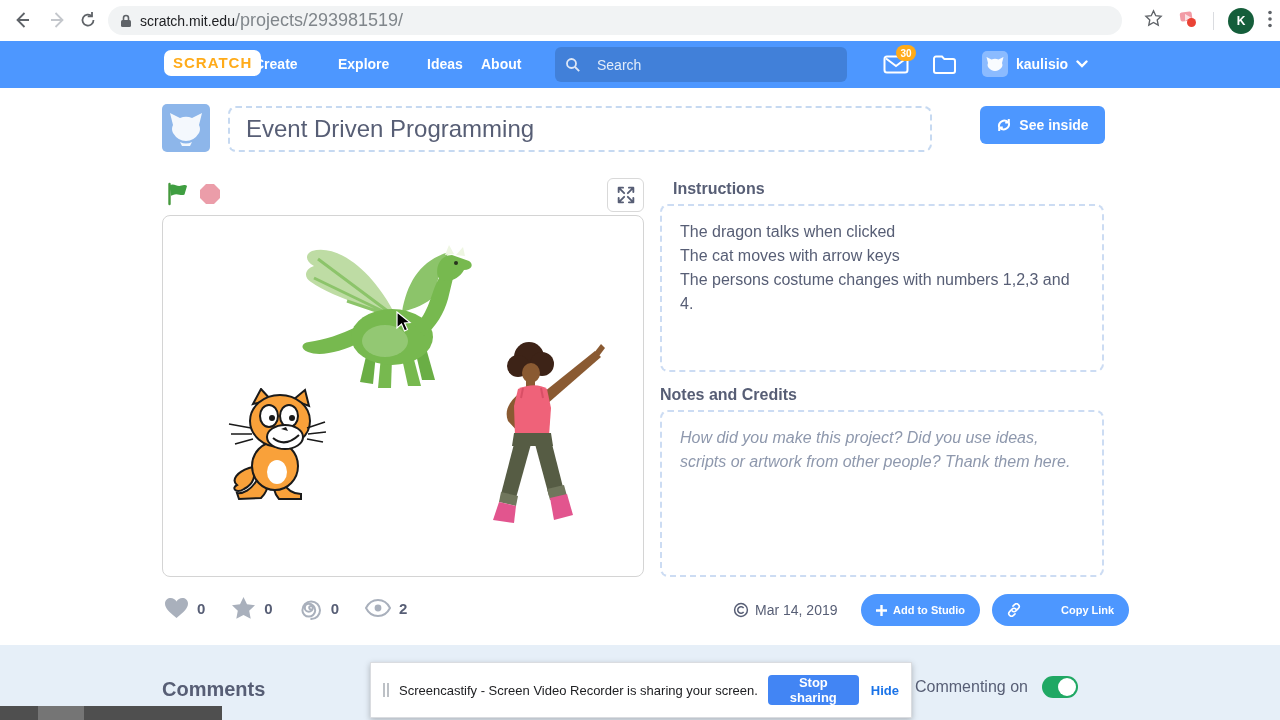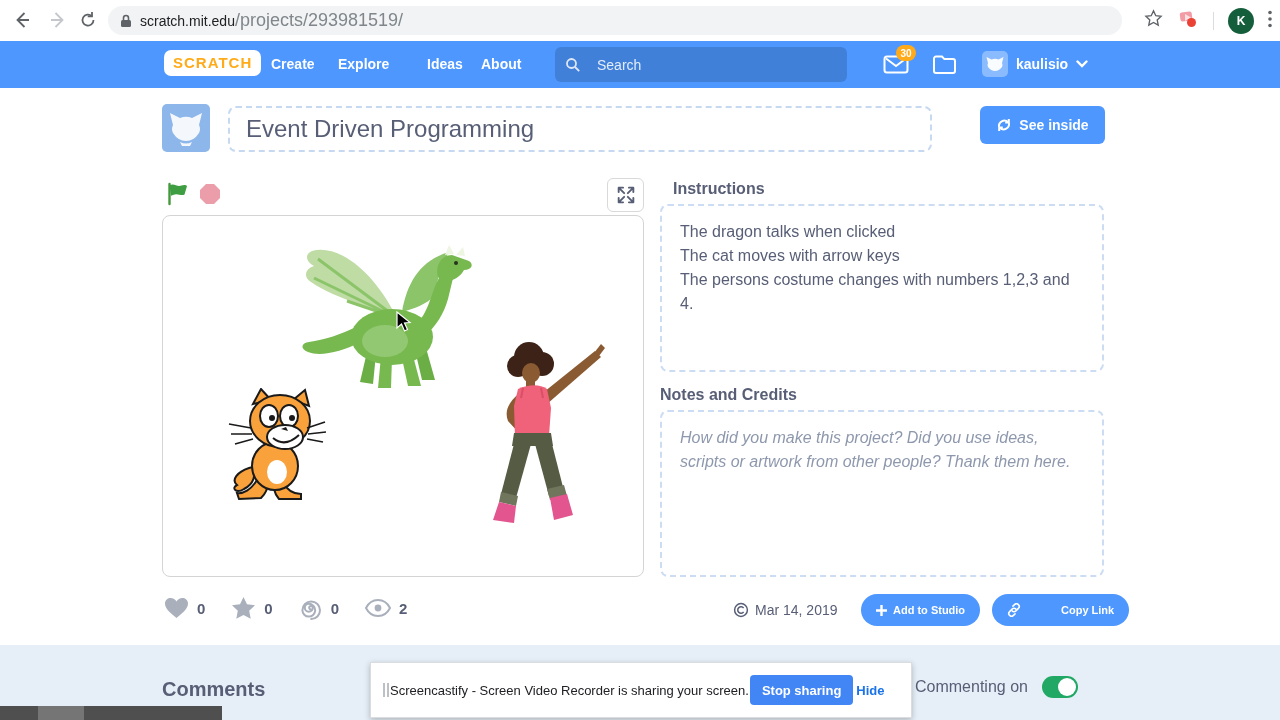--- a/index.html
+++ b/index.html
@@ -67,21 +67,21 @@
   .copy-link { position:absolute; left:992px; top:594px;gap:40px; }
 
   
   .comments { position:absolute; left:0; top:645px; width:1280px; height:75px; background:#e6eff8; }
   .comments h2 { position:absolute; left:162px; top:33px; font-size:20px; font-weight:700; color:#575e75; }
   .commenting { position:absolute; left:915px; top:33px; font-size:16px; color:#575e75; }
   .toggle { position:absolute; left:1042px; top:31px; width:36px; height:22px; border-radius:11px; background:#20a864; cursor:pointer; }
   .toggle .knob { position:absolute; right:2px; top:2px; width:18px; height:18px; border-radius:50%; background:#fff; }
 
   
-  .share-banner { position:absolute; left:370px; top:662px; width:542px; height:56px; background:#fff; border:1px solid #dadce0; box-shadow:0 2px 6px rgba(0,0,0,0.25); display:flex; align-items:center; padding:0 12px; gap:1px; z-index:5; }
+  .share-banner { position:absolute; left:370px; top:662px; width:542px; height:56px; background:#fff; border:1px solid #dadce0; box-shadow:0 2px 6px rgba(0,0,0,0.25); display:flex; align-items:center; padding:0 12px; gap:10px; z-index:5; }
   .drag-handle { display:flex; gap:2px; }
   .drag-handle i { width:2px; height:14px; background:#bdc1c6; display:block; }
   .share-banner .msg { color:#202124; font-size:13px; white-space:nowrap; }
   .stop-sharing { height:30px; background:#4285f4; color:#fff; border:none; border-radius:4px; font-size:13px; font-weight:600; font-family:"Liberation Sans",sans-serif; padding:0 12px; cursor:pointer; }
   .hide-link { color:#1a73e8; font-size:13px; font-weight:600; cursor:pointer; margin-left:2px; }
 
   
   .status-bar { position:absolute; left:0; top:706px; width:222px; height:14px; background:#4f4f4f; z-index:6; }
   .status-bar .lite { position:absolute; left:38px; top:0; width:46px; height:14px; background:#757575; }
 </style>
@@ -137,21 +137,21 @@
             <circle cx="2" cy="2.5" r="1.8" fill="#5f6368"></circle>
             <circle cx="2" cy="9" r="1.8" fill="#5f6368"></circle>
             <circle cx="2" cy="15.5" r="1.8" fill="#5f6368"></circle>
           </svg>
       </span>
     </div>
   </div>
 
   <div class="navbar">
     <div class="logo"><span>SCRATCH</span></div>
-    <span class="navlink" style="left:271px">Create</span>
+    <span class="navlink" style="left:254px">Create</span>
     <span class="navlink" style="left:338px">Explore</span>
     <span class="navlink" style="left:427px">Ideas</span>
     <span class="navlink" style="left:481px">About</span>
 
     <div class="searchbox">
       <span style="display:flex;">
         <svg width="16" height="16" viewBox="0 0 16 16">
             <circle cx="6.5" cy="6.5" r="4.5" fill="none" stroke="#dfe8f7" stroke-width="1.8"></circle>
             <path d="M10 10 L14.2 14.2" stroke="#dfe8f7" stroke-width="1.8"></path>
           </svg>

